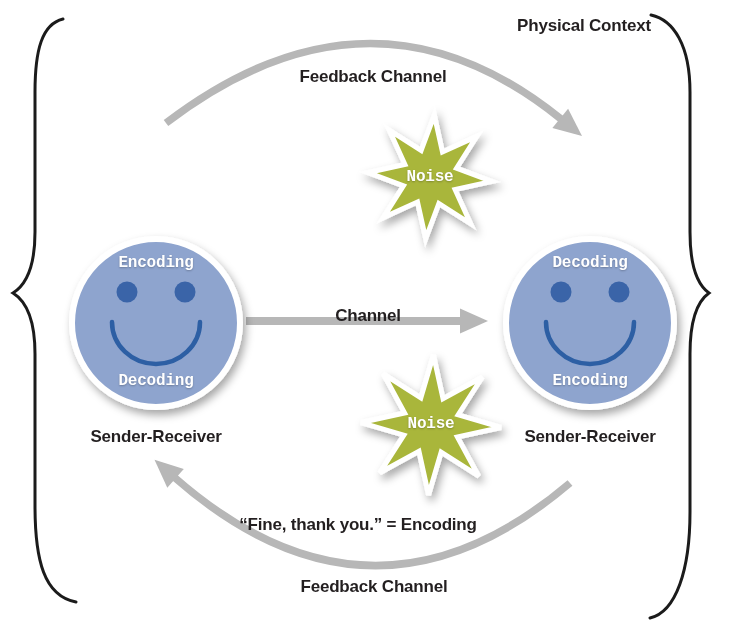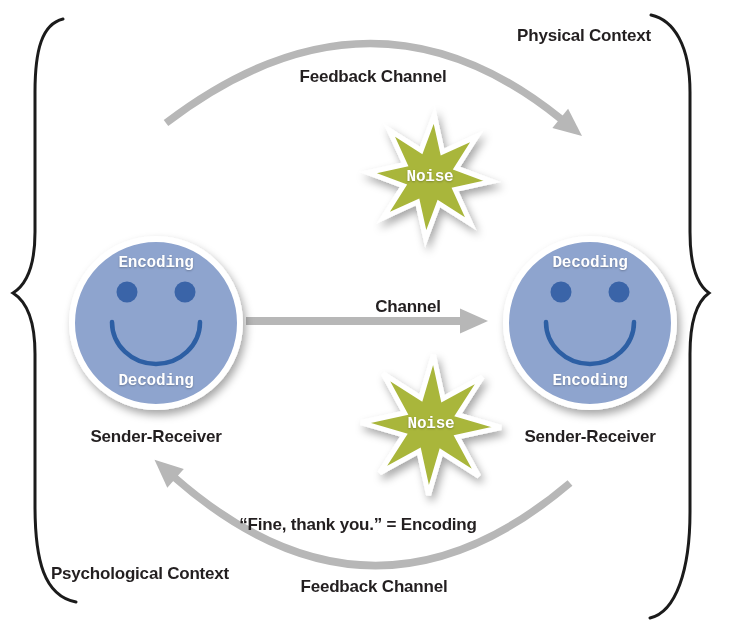--- a/index.html
+++ b/index.html
@@ -75,42 +75,41 @@
     <path class="smile" d="M 546,322 A 44,42 0 0 0 634,322"></path>
 
     <g filter="url(#softshadow)">
       <polygon class="star" transform="translate(430,177) rotate(4)" points="0,-62 10.7,-25.9 43.8,-43.8 25.9,-10.7 62,0 25.9,10.7 43.8,43.8 10.7,25.9 0,62 -10.7,25.9 -43.8,43.8 -25.9,10.7 -62,0 -25.9,-10.7 -43.8,-43.8 -10.7,-25.9"></polygon>
     </g>
     <g filter="url(#softshadow)">
       <polygon class="star" transform="translate(431,425) rotate(2)" points="0,-70 11.1,-26.8 49.5,-49.5 26.8,-11.1 70,0 26.8,11.1 49.5,49.5 11.1,26.8 0,70 -11.1,26.8 -49.5,49.5 -26.8,11.1 -70,0 -26.8,-11.1 -49.5,-49.5 -11.1,-26.8"></polygon>
     </g>
   </svg>
 
-  <div class="lbl lbl-md" style="left:584px;top:26px;">Physical Context</div>
+  <div class="lbl lbl-md" style="left:584px;top:16px;">Physical Context</div>
 
   <div class="lbl lbl-md" style="left:373px;top:67px;">Feedback Channel</div>
 
   <div class="lbl lbl-on-shape" style="left:430px;top:168px;">Noise</div>
 
 
-  <div class="lbl lbl-md" style="left:368px;top:297px;margin-left:40px;">Channel</div>
+  <div class="lbl lbl-md" style="left:368px;top:306px;">Channel</div>
 
   <div class="lbl lbl-on-shape" style="left:156px;top:254px;">Encoding</div>
 
   <div class="lbl lbl-on-shape" style="left:156px;top:372px;">Decoding</div>
 
   <div class="lbl lbl-on-shape" style="left:590px;top:254px;">Decoding</div>
 
   <div class="lbl lbl-on-shape" style="left:590px;top:372px;">Encoding</div>
 
   <div class="lbl lbl-md" style="left:156px;top:427px;">Sender-Receiver</div>
 
   <div class="lbl lbl-md" style="left:590px;top:427px;">Sender-Receiver</div>
 
   <div class="lbl lbl-on-shape" style="left:431px;top:415px;">Noise</div>
 
   <div class="lbl lbl-md" style="left:358px;top:515px;">“Fine, thank you.” = Encoding</div>
 
-  <div class="lbl lbl-md" style="left:140px;top:564px;">Psychological Context</div>
 
   <div class="lbl lbl-md" style="left:374px;top:577px;">Feedback Channel</div>
 
 </div>
 
 </body></html>

